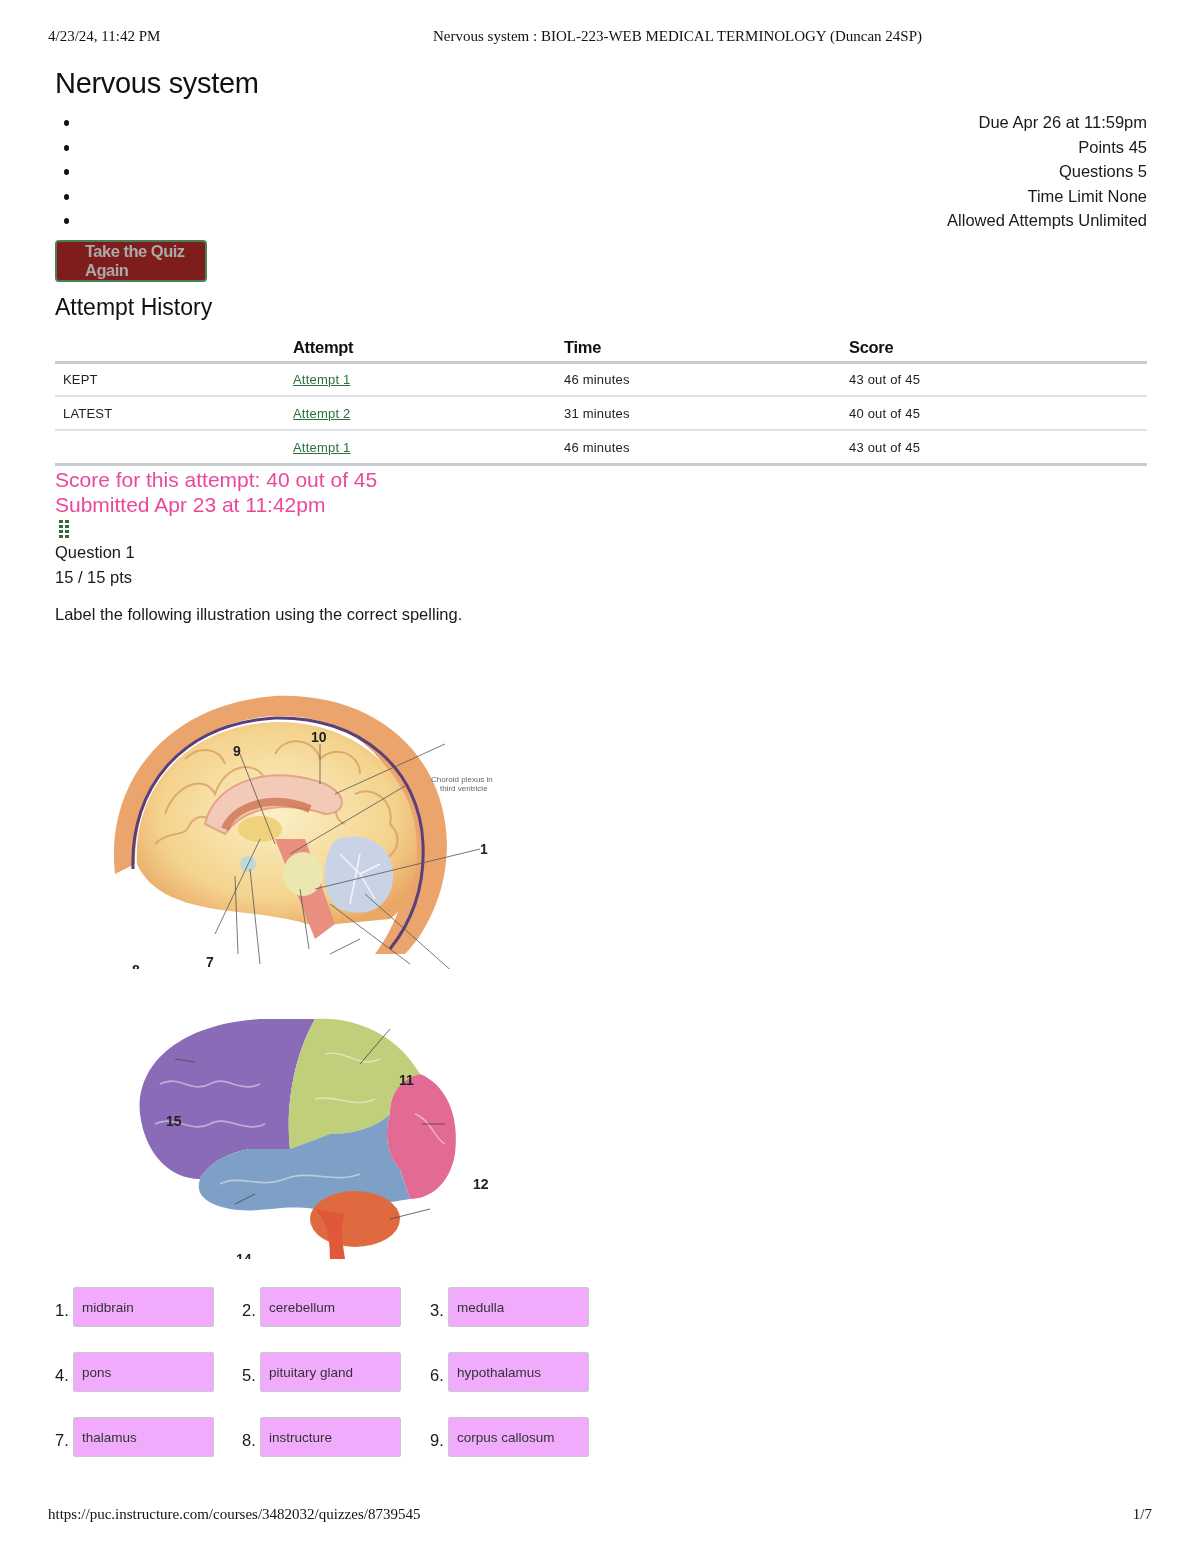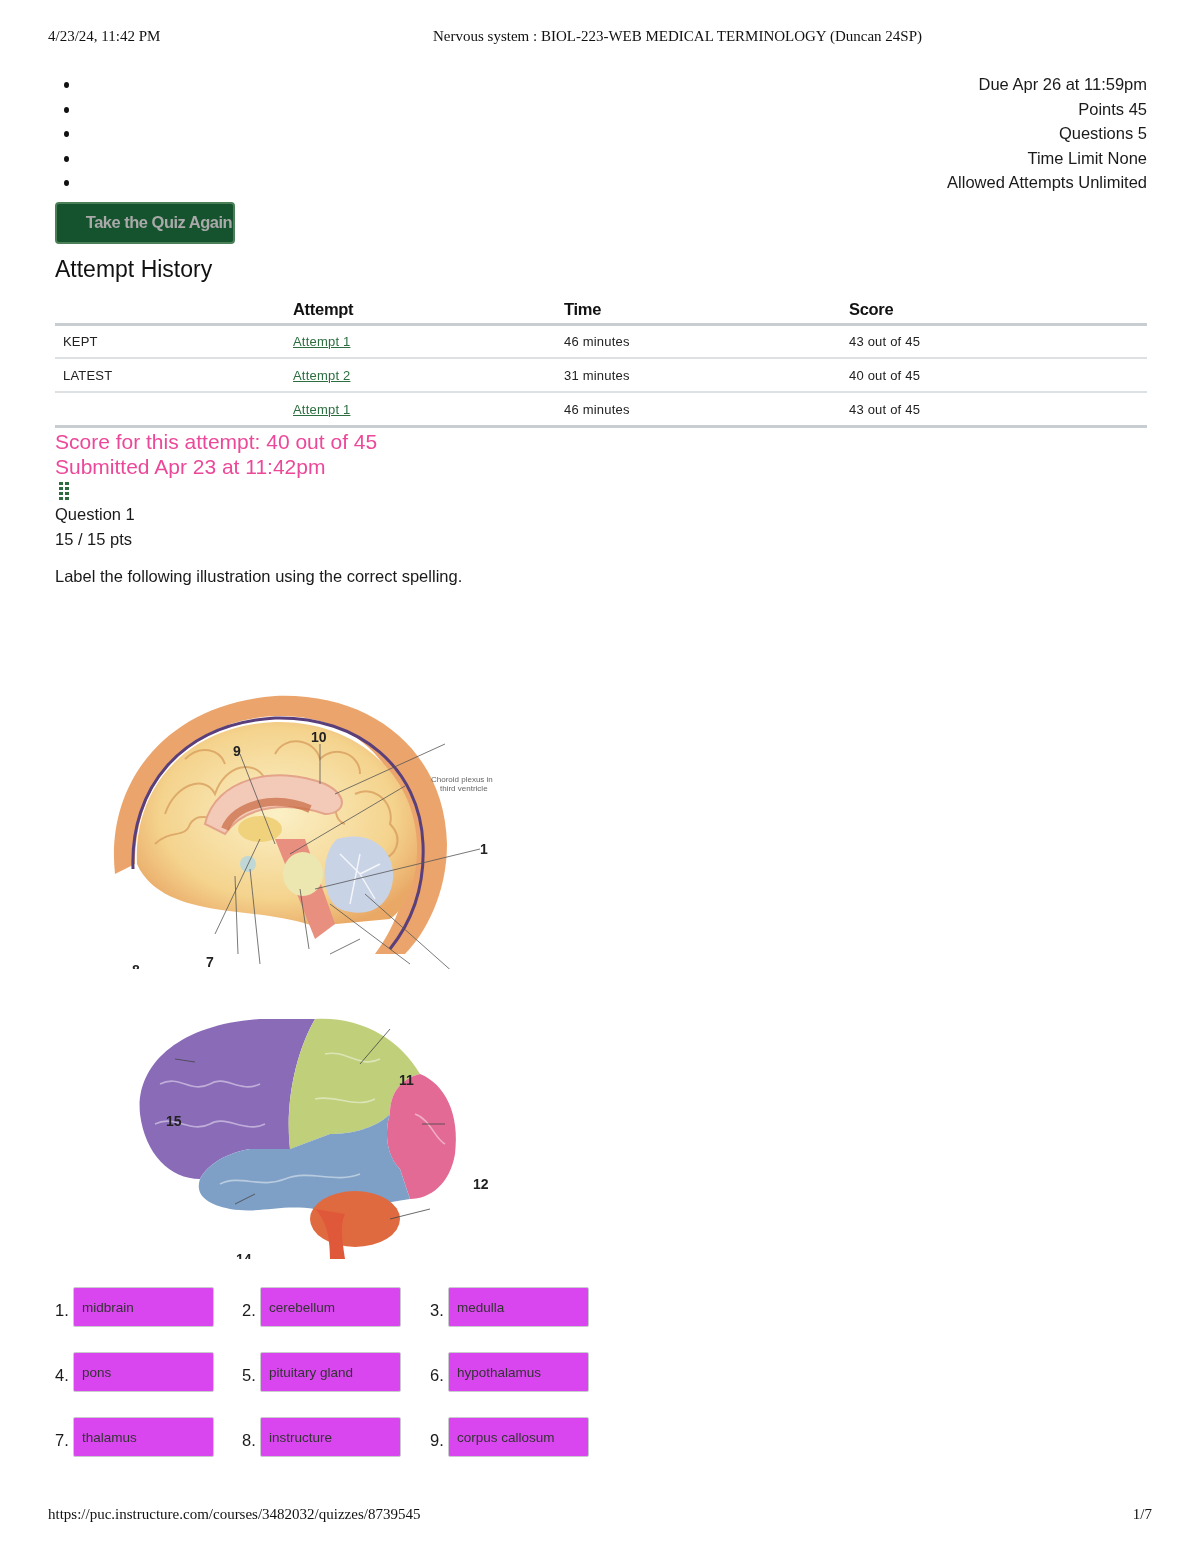--- a/index.html
+++ b/index.html
@@ -29,22 +29,22 @@
     ul.details { list-style: none; margin: 8px 0 0 0; padding: 0; }
     ul.details li {
       position: relative; padding-left: 25px; font-size: 16.5px; line-height: 24.6px; color: #1a1a1a; text-align: right;
     }
     ul.details li::before {
       content: ""; position: absolute; left: 9px; top: 10px; width: 5px; height: 6px;
       background: #111; border-radius: 50%;
     }
     .retake-btn {
       display: inline-flex; align-items: center; justify-content: center;
-      margin-top: 7px; width: 180px; height: 42px; border: 2px solid #4b7f58; border-radius: 4px;
-      background: #14532d; color: #a9a9a9; font-weight: bold; font-size: 16.5px;
+      margin-top: 7px; width: 152px; height: 42px; border: 2px solid #4b7f58; border-radius: 4px;
+      background: #7f1d1d; color: #a9a9a9; font-weight: bold; font-size: 16.5px;
       letter-spacing: -0.5px; cursor: pointer; padding-left: 28px;
     }
     h2.history-title {
       margin: 10px 0 0 0; font-weight: normal; font-size: 23px; line-height: 30px; color: #111;
     }
     table.history {
       margin-top: 14px; width: 1092px; border-collapse: collapse; font-size: 13px;
     }
     table.history th {
       text-align: left; font-size: 16.5px; font-weight: bold; padding: 2px 0 4px 0; height: 26px;
@@ -76,32 +76,33 @@
     .figure-lateral { position: absolute; left: 45px; top: 940px; width: 400px; height: 255px; }
     .fig-num { font-family: "Liberation Sans", sans-serif; font-weight: bold; font-size: 14px; fill: #222; }
 
     .answers { position: absolute; left: 0; top: 1223px; }
     .answer {
       position: absolute; display: flex; align-items: flex-start;
     }
     .answer .num { font-size: 16.5px; color: #1a1a1a; margin-top: 14px; width: 18px; }
     .answer .box {
       width: 141px; height: 40px; border: 1.5px solid #c8cacd; border-radius: 2px;
-      padding: 12px 0 0 8px; font-size: 13.5px; color: #333; background: #d946ef;
+      padding: 12px 0 0 8px; font-size: 13.5px; color: #333; background: #f0abfc;
     }
   </style>
 </head>
 <body>
 
 <div class="print-header">
   <span class="date">4/23/24, 11:42 PM</span>
   <span class="doc-title">Nervous system : BIOL-223-WEB MEDICAL TERMINOLOGY (Duncan 24SP)</span>
 </div>
 
 <div class="content">
+  <h1 class="quiz-title">Nervous system</h1>
   <ul class="details">
     <li>Due Apr 26 at 11:59pm</li>
     <li>Points 45</li>
     <li>Questions 5</li>
     <li>Time Limit None</li>
     <li>Allowed Attempts Unlimited</li>
   </ul>
   <div class="retake-btn">Take the Quiz Again</div>
 
   <h2 class="history-title">Attempt History</h2>

